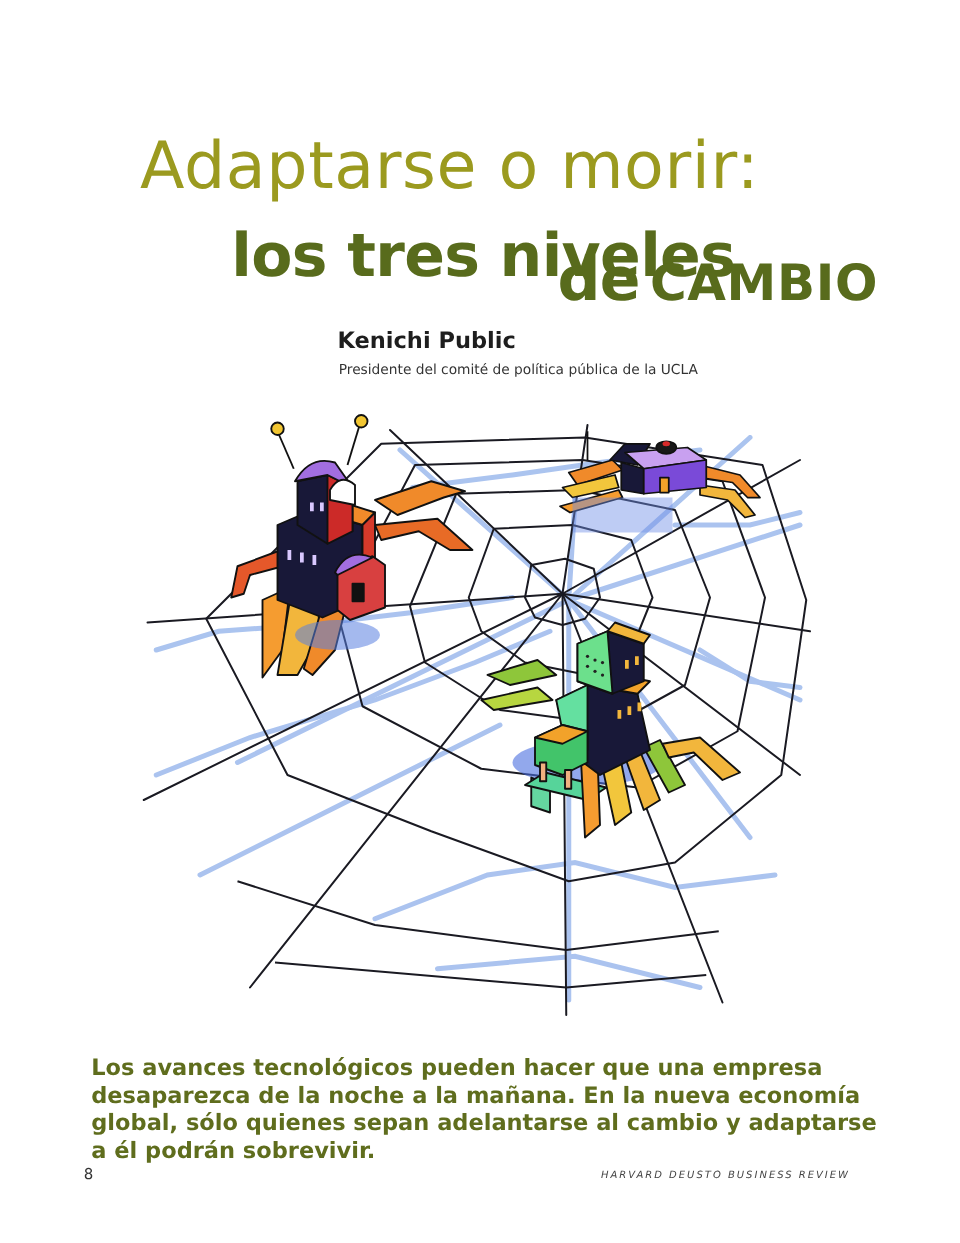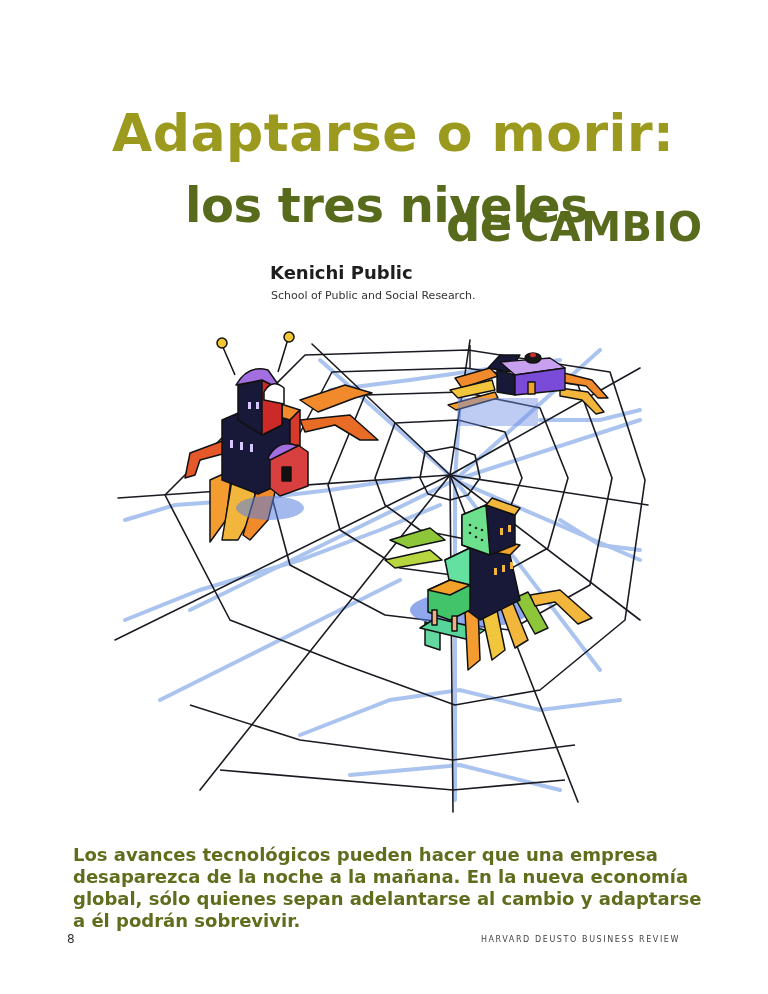--- a/index.html
+++ b/index.html
@@ -1,37 +1,37 @@
 <!DOCTYPE html>
 <html><head>
   <meta charset="utf-8">
   <style>
     html, body { margin: 0; padding: 0; background: #ffffff; }
     body { width: 768px; height: 994px; position: relative; overflow: hidden; font-family: "Liberation Sans", "DejaVu Sans", sans-serif; }
-    .title-1 { position: absolute; left: 112px; top: 92px; font-size: 52px; line-height: 56px; color: #9b9a1f; font-family: "DejaVu Sans", sans-serif; font-weight: bold; letter-spacing: 0.5px; white-space: nowrap; margin-top: 13px; }
+    .title-1 { position: absolute; left: 112px; top: 92px; font-size: 52px; line-height: 56px; color: #9b9a1f; font-family: "DejaVu Sans", sans-serif; font-weight: normal; letter-spacing: 0.5px; white-space: nowrap; margin-top: 13px; }
     .title-2 { position: absolute; left: 185px; top: 147px; font-size: 48px; line-height: 52px; color: #586b1c; font-family: "DejaVu Sans", sans-serif; font-weight: bold; white-space: nowrap; letter-spacing: -0.5px; margin-top: 32px; }
     .title-3 { position: absolute; left: 398px; top: 198px; font-size: 48px; line-height: 52px; color: #586b1c; font-family: "DejaVu Sans", sans-serif; font-weight: bold; white-space: nowrap; letter-spacing: -0.5px; margin-left: 48px; }
     .title-3 .caps { font-size: 40px; letter-spacing: 0.5px; margin-left: 8px; }
     .author { position: absolute; left: 270px; top: 262px; font-size: 18px; font-weight: bold; color: #1e1e1e; font-family: "DejaVu Sans", sans-serif; white-space: nowrap; }
     .affil { position: absolute; left: 271px; top: 288px; font-size: 11px; line-height: 16px; color: #333333; font-family: "DejaVu Sans", sans-serif; }
     .illustration { position: absolute; left: 110px; top: 320px; width: 540px; height: 500px; }
     .lede { position: absolute; left: 73px; top: 826px; width: 640px; font-size: 18px; line-height: 22px; font-weight: bold; color: #5f6d1d; font-family: "DejaVu Sans", sans-serif; }
     .page-num { position: absolute; left: 67px; top: 932px; font-size: 12px; color: #333; font-family: "DejaVu Sans", sans-serif; }
-    .journal { position: absolute; right: 88px; top: 935px; font-size: 8px; letter-spacing: 1.6px; color: #444; font-family: "DejaVu Sans", sans-serif; }
+    .journal { position: absolute; right: 88px; top: 935px; font-size: 8px; letter-spacing: 1.6px; color: #444; font-family: "DejaVu Sans", sans-serif; font-style: italic; }
   </style>
 </head>
 <body>
 
 <h1 class="title-1">Adaptarse o morir:</h1>
 <div class="title-2">los tres niveles</div>
 <div class="title-3"><span>de</span><span class="caps">CAMBIO</span></div>
 
 <div class="author">Kenichi Public</div>
 <div class="affil">
-  <div>School of Public and Social Research.</div>
+  <div>Presidente del comité de política pública de la UCLA</div>
 </div>
 
 <svg class="illustration" viewBox="110 320 540 500" xmlns="http://www.w3.org/2000/svg">
 
   <g stroke="#8fb0ea" stroke-width="4" fill="none" opacity="0.75" stroke-linecap="round">
     <polyline points="125,520 175,505 245,500 330,490 410,478"></polyline>
     <polyline points="125,620 200,590 300,560 380,530 440,505"></polyline>
     <polyline points="160,700 240,660 320,620 400,580"></polyline>
     <polyline points="300,735 390,700 460,690 540,710 620,700"></polyline>
     <polyline points="350,775 460,765 560,790"></polyline>

